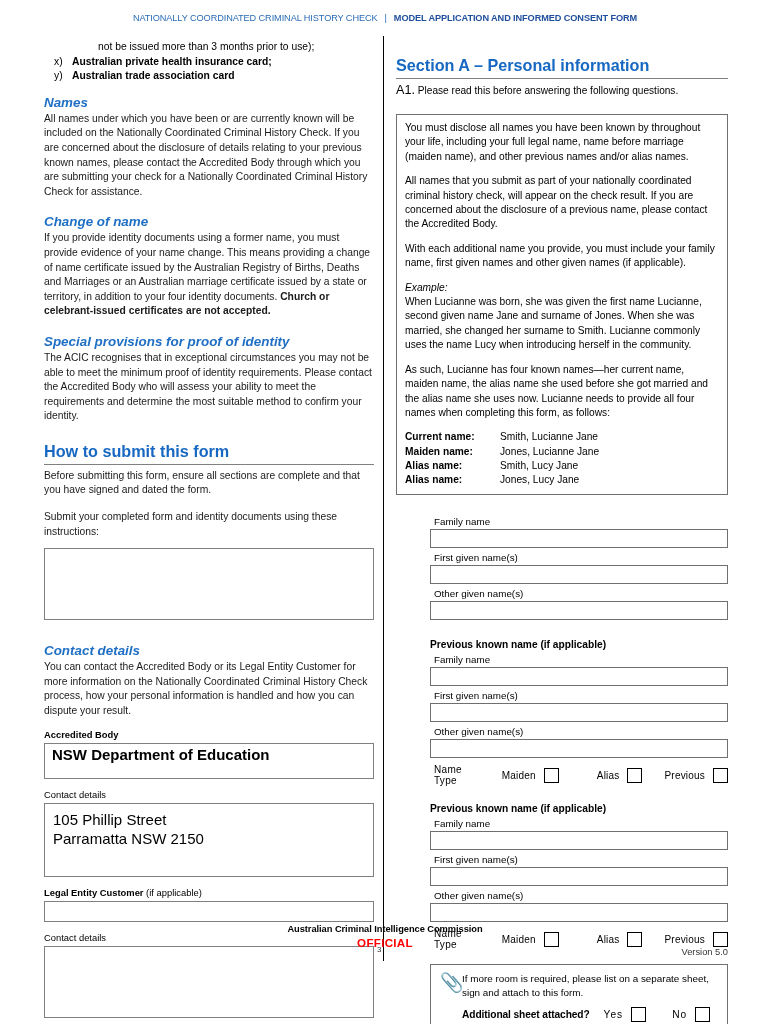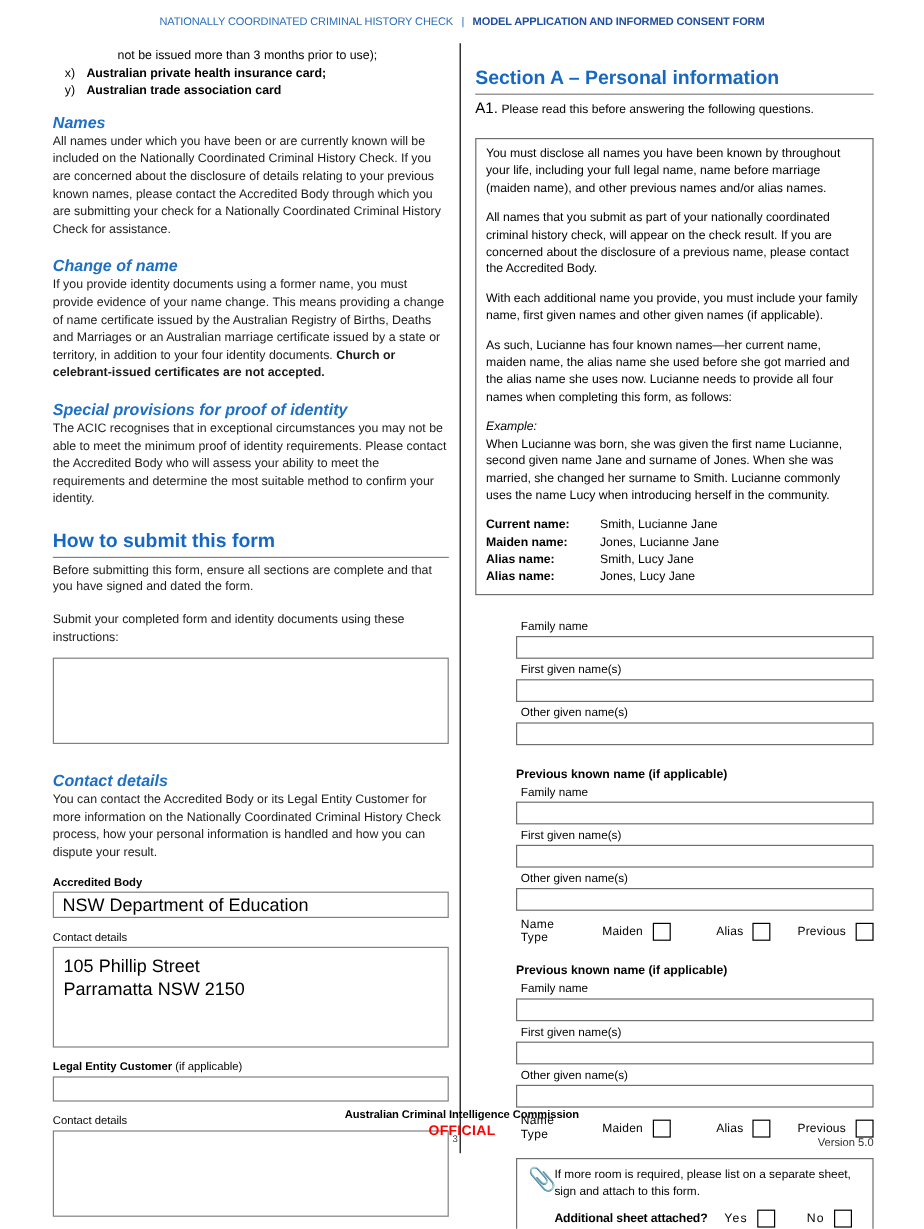--- a/index.html
+++ b/index.html
@@ -341,26 +341,26 @@
     <p class="body-text" style="margin-top:12px;">Submit your completed form and identity documents using these instructions:</p>
 
     <div class="bigbox" style="height:72px; margin-top:9px;">
       <div class="filltext"></div>
     </div>
 
     <div class="h-blue-italic" style="margin-top:22px;">Contact details</div>
     <p class="body-text">You can contact the Accredited Body or its Legal Entity Customer for more information on the Nationally Coordinated Criminal History Check process, how your personal information is handled and how you can dispute your result.</p>
 
     <div class="field-label bold">Accredited Body</div>
-    <div class="inputbox filled" style="height:22px; line-height:22px;">
+    <div class="inputbox filled" style="height:36px; line-height:22px;font-weight:bold;">
       <span>NSW Department of Education</span>
     </div>
 
     <div class="field-label">Contact details</div>
-    <div class="bigbox" style="height:84px;">
+    <div class="bigbox" style="height:74px;">
       <div class="filltext">105 Phillip Street
 Parramatta NSW 2150</div>
     </div>
 
     <div class="field-label bold"><span>Legal Entity Customer</span> <span class="light">(if applicable)</span></div>
     <div class="inputbox filled" style="height:21px; line-height:21px;">
       <span></span>
     </div>
 
     <div class="field-label">Contact details</div>
@@ -377,25 +377,25 @@
 
     <div class="sub-q">
       <span class="qnum">A1.</span>
       <span class="qtext">Please read this before answering the following questions.</span>
     </div>
 
     <div class="info-box">
       <p>You must disclose all names you have been known by throughout your life, including your full legal name, name before marriage (maiden name), and other previous names and/or alias names.</p>
       <p>All names that you submit as part of your nationally coordinated criminal history check, will appear on the check result. If you are concerned about the disclosure of a previous name, please contact the Accredited Body.</p>
       <p>With each additional name you provide, you must include your family name, first given names and other given names (if applicable).</p>
-      <p>As such, Lucianne has four known names—her current name, maiden name, the alias name she used before she got married and the alias name she uses now. Lucianne needs to provide all four names when completing this form, as follows:</p>
       <p>
         <span class="ital">Example:</span><br>
         <span>When Lucianne was born, she was given the first name Lucianne, second given name Jane and surname of Jones. When she was married, she changed her surname to Smith. Lucianne commonly uses the name Lucy when introducing herself in the community.</span>
       </p>
+      <p>As such, Lucianne has four known names—her current name, maiden name, the alias name she used before she got married and the alias name she uses now. Lucianne needs to provide all four names when completing this form, as follows:</p>
       <table class="name-table">
         <tbody>
           <tr>
             <td class="lbl">Current name:</td>
             <td>Smith, Lucianne Jane</td>
           </tr>
           <tr>
             <td class="lbl">Maiden name:</td>
             <td>Jones, Lucianne Jane</td>
           </tr>

